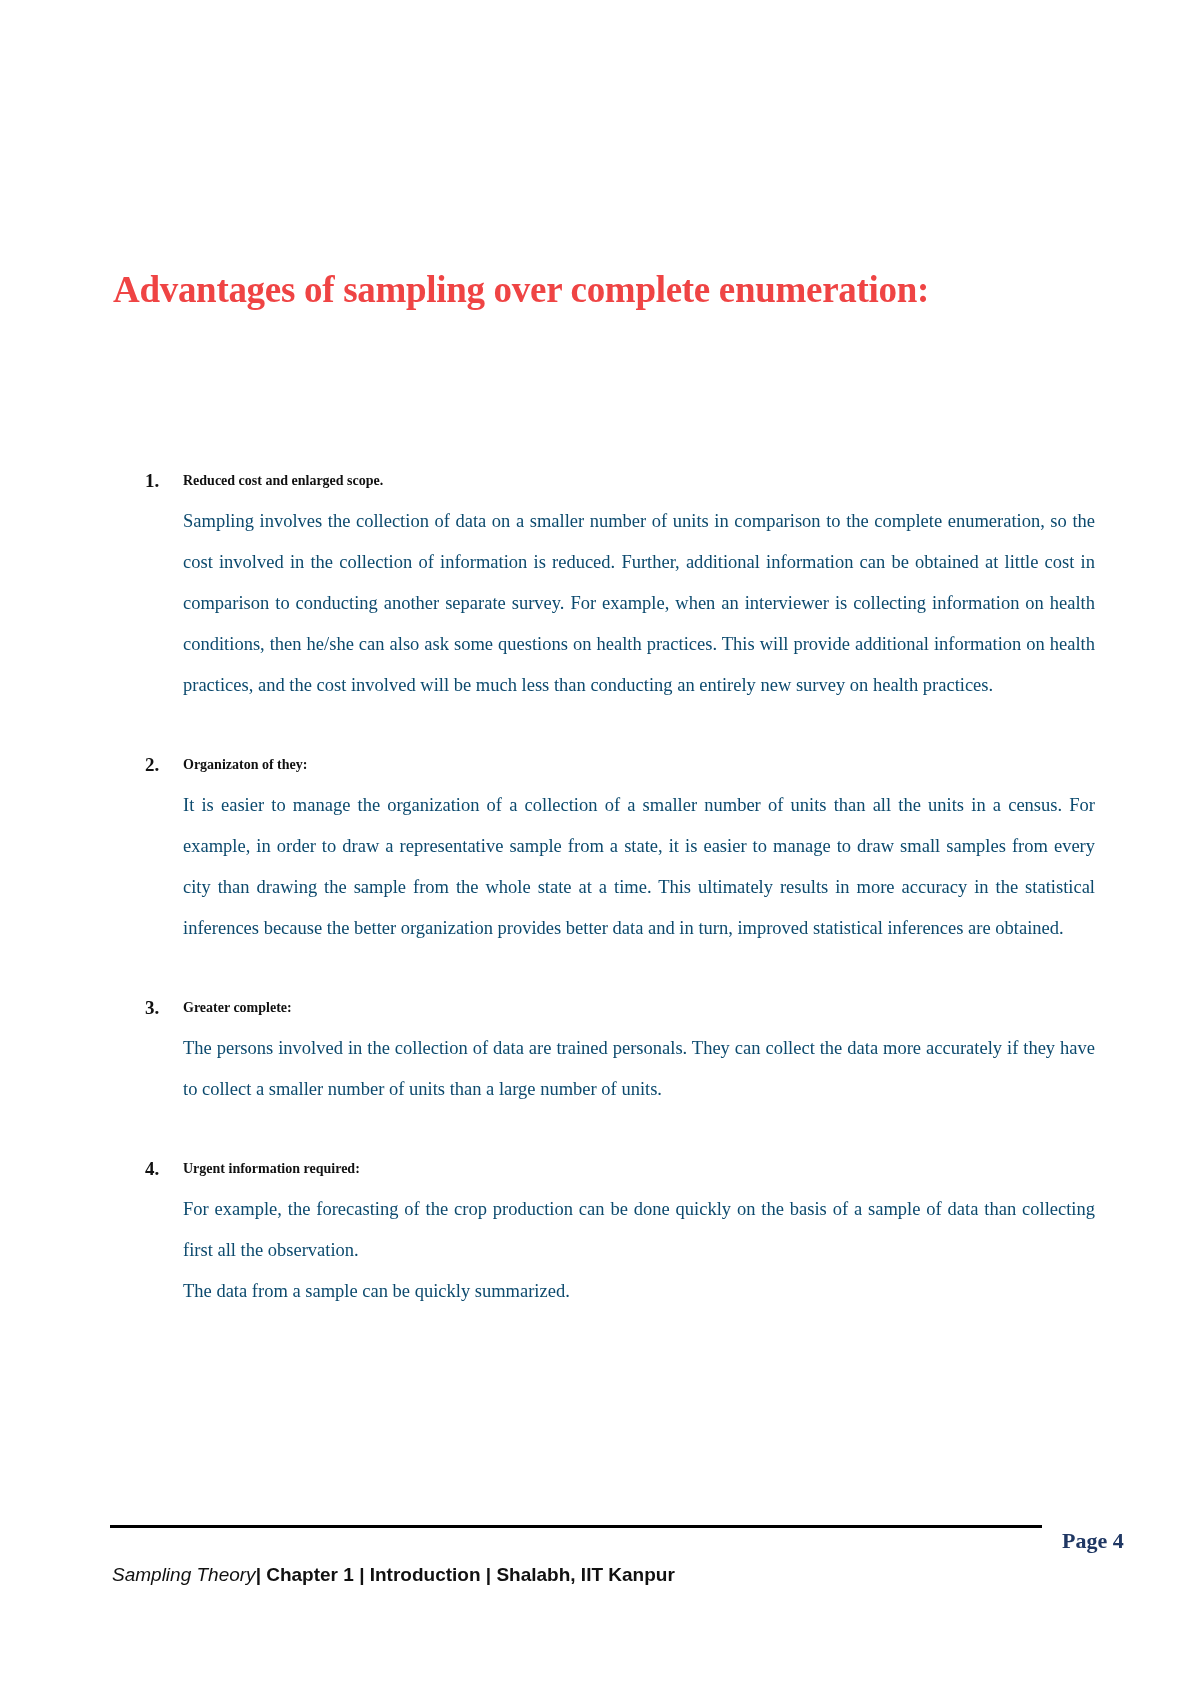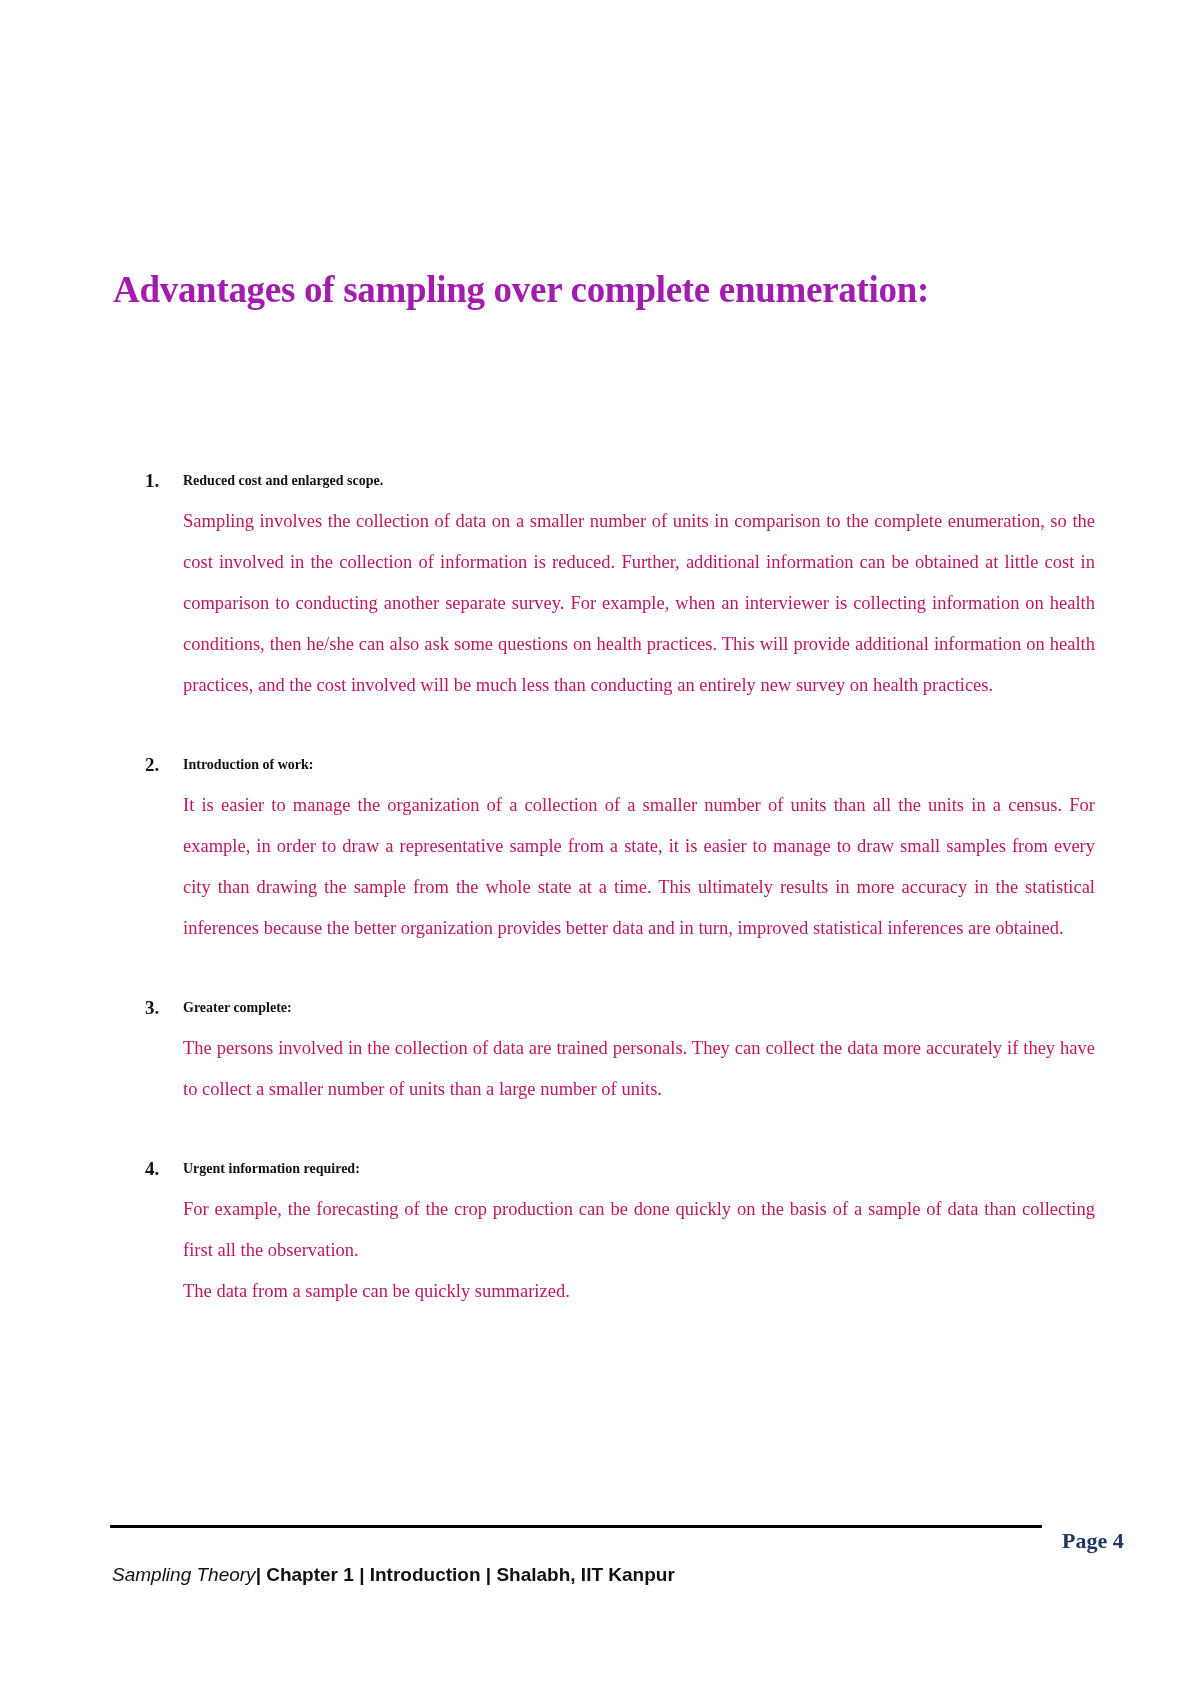--- a/index.html
+++ b/index.html
@@ -1,35 +1,35 @@
 <!DOCTYPE html>
 <html><head>
   <meta charset="utf-8">
   <style>
     html, body { margin: 0; padding: 0; background: #ffffff; }
     body { width: 1200px; height: 1696px; position: relative; overflow: hidden; color: #111; }
     .page { position: absolute; left: 0; top: 0; width: 1200px; height: 1696px; }
     .title {
       position: absolute; left: 113px; top: 268px;
       font-family: "Liberation Serif", serif; font-weight: bold; font-size: 37px;
-      letter-spacing: -0.3px; margin: 0; color: #a21caf;
+      letter-spacing: -0.3px; margin: 0; color: #ef4444;
     }
     .items { position: absolute; left: 145px; top: 460px; width: 950px; }
     .item { position: relative; margin-bottom: 38px; }
     .item-num {
       position: absolute; left: 0; top: 0;
       font-family: "Liberation Serif", serif; font-weight: bold; font-size: 19px; line-height: 41px;
     }
     .item-body { margin-left: 38px; }
     .item-heading {
       font-family: "Liberation Serif", serif; font-weight: bold; font-size: 14px; line-height: 41px;
     }
     .item-para {
       font-family: "Liberation Serif", serif; font-size: 18.5px; line-height: 41px;
-      text-align: justify; color: #be185d; margin: 0;
+      text-align: justify; color: #0c4a6e; margin: 0;
     }
     .footer-rule {
       position: absolute; left: 110px; top: 1525px; width: 932px; height: 3px; background: #000;
     }
     .footer-text {
       position: absolute; left: 112px; top: 1532px;
       font-family: "Liberation Sans", sans-serif; font-size: 19px; font-weight: bold; color: #111;
       white-space: pre;
       margin-top: 32px;
     }
@@ -50,21 +50,21 @@
       <span class="item-num">1.</span>
       <div class="item-body">
         <div class="item-heading">Reduced cost and enlarged scope.</div>
         <p class="item-para">Sampling involves the collection of data on a smaller number of units in comparison to the complete enumeration, so the cost involved in the collection of information is reduced. Further, additional information can be obtained at little cost in comparison to conducting another separate survey. For example, when an interviewer is collecting information on health conditions, then he/she can also ask some questions on health practices. This will provide additional information on health practices, and the cost involved will be much less than conducting an entirely new survey on health practices.</p>
       </div>
     </div>
 
     <div class="item">
       <span class="item-num">2.</span>
       <div class="item-body">
-        <div class="item-heading">Introduction of work:</div>
+        <div class="item-heading">Organizaton of they:</div>
         <p class="item-para">It is easier to manage the organization of a collection of a smaller number of units than all the units in a census. For example, in order to draw a representative sample from a state, it is easier to manage to draw small samples from every city than drawing the sample from the whole state at a time. This ultimately results in more accuracy in the statistical inferences because the better organization provides better data and in turn, improved statistical inferences are obtained.</p>
       </div>
     </div>
 
     <div class="item">
       <span class="item-num">3.</span>
       <div class="item-body">
         <div class="item-heading">Greater complete:</div>
         <p class="item-para">The persons involved in the collection of data are trained personals. They can collect the data more accurately if they have to collect a smaller number of units than a large number of units.</p>
       </div>

